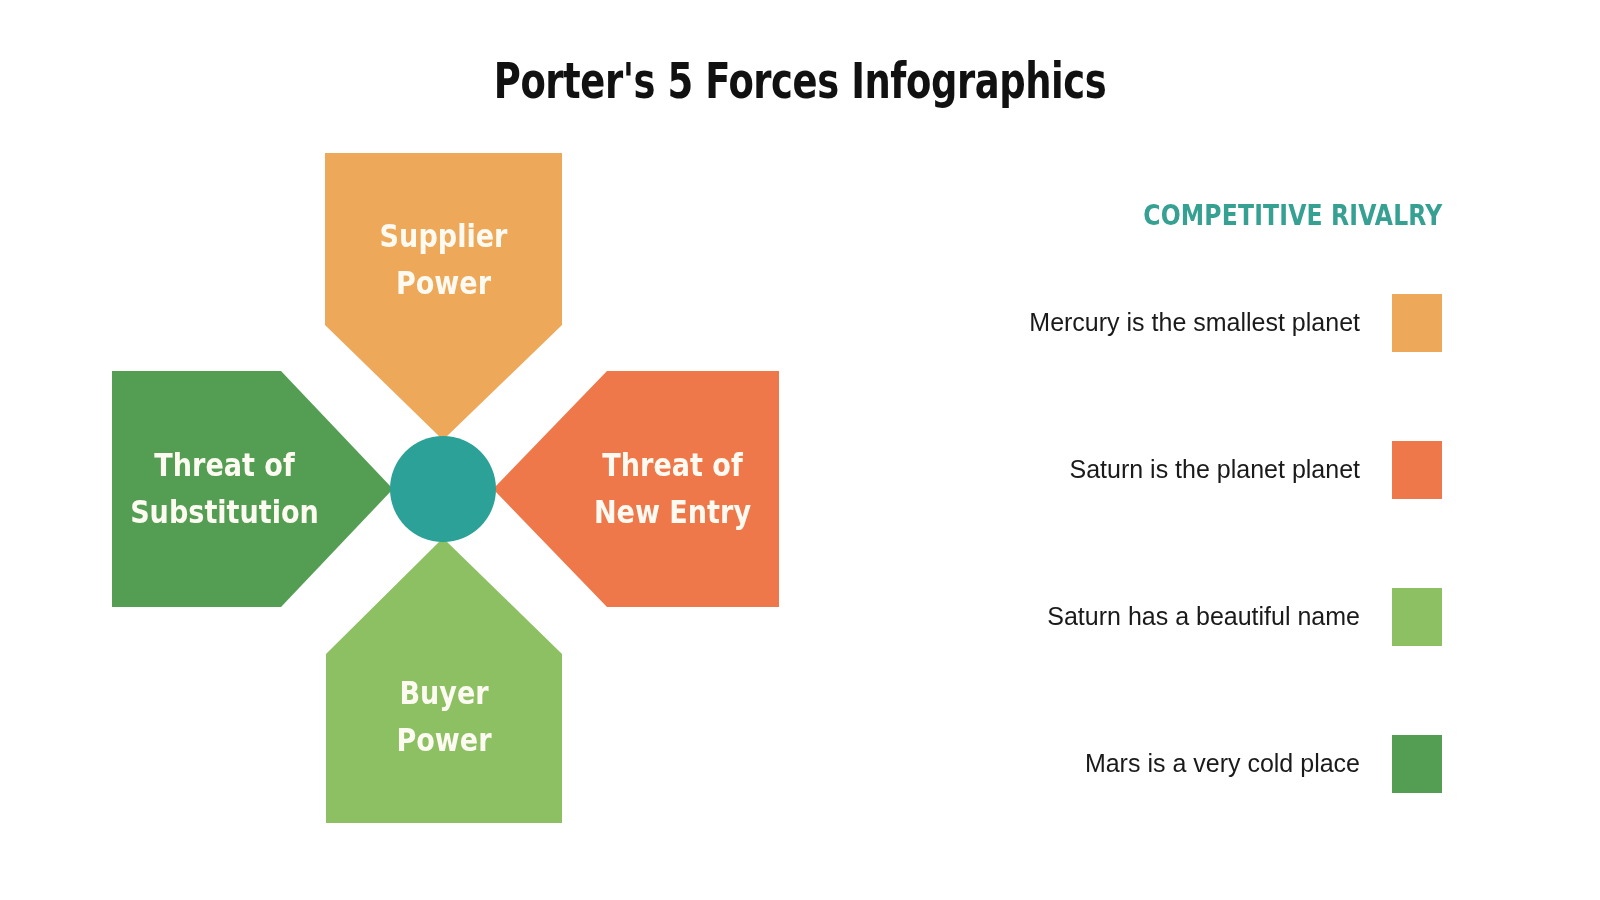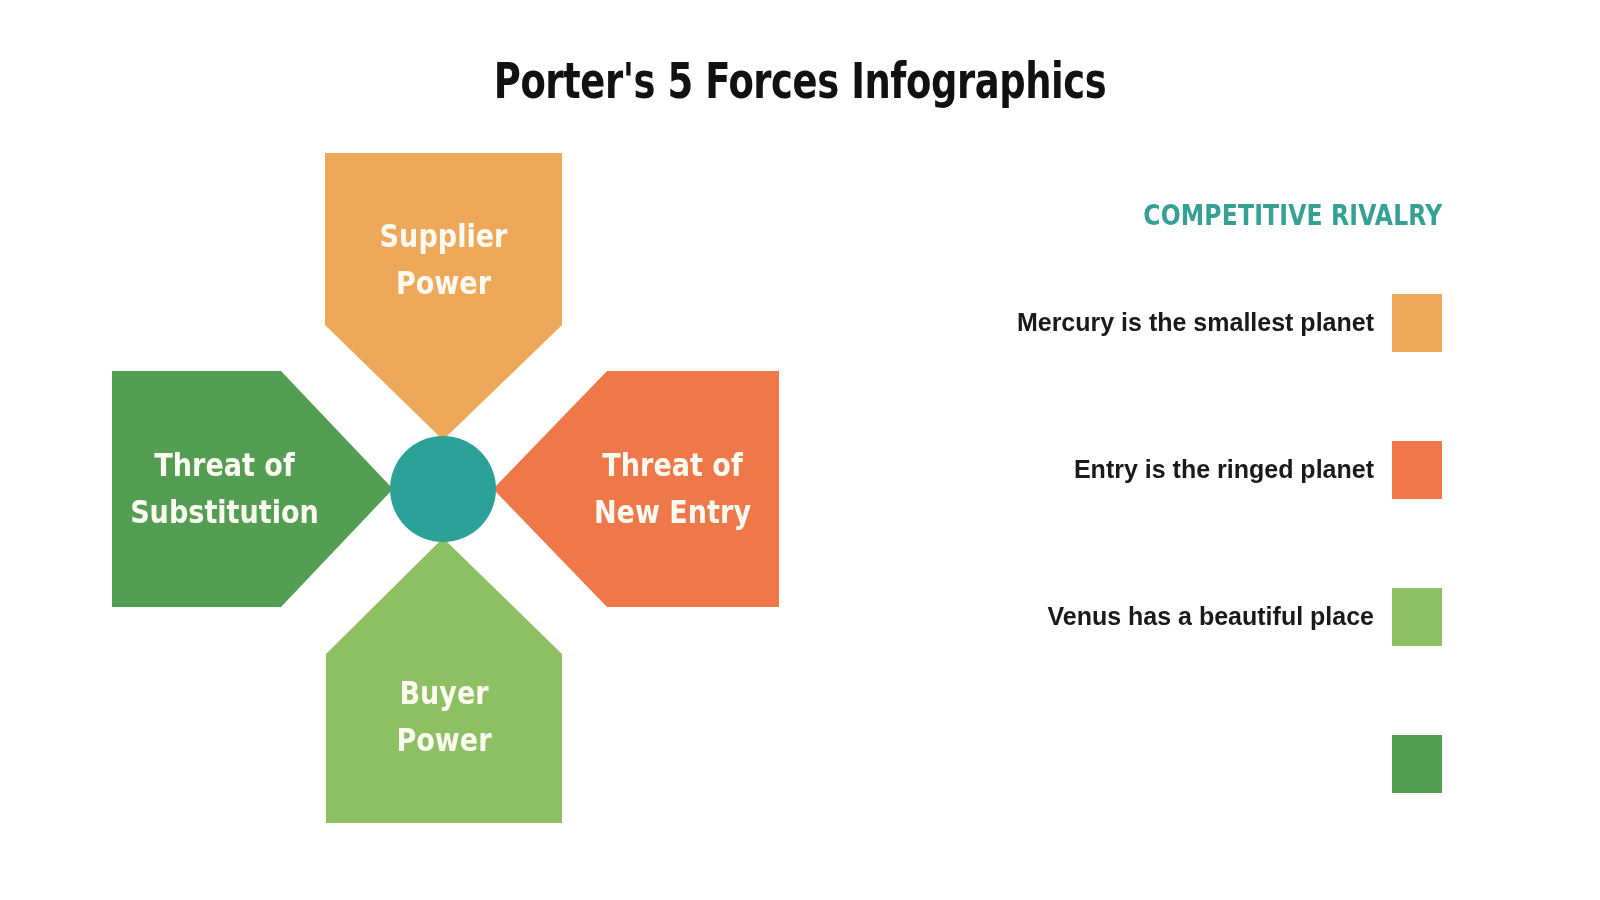--- a/index.html
+++ b/index.html
@@ -116,26 +116,26 @@
   }
   .legend-row {
     position: relative;
     height: 147px;
     display: flex;
     align-items: center;
     justify-content: flex-end;
   }
   .legend-text {
     font-family: "Liberation Sans", sans-serif;
-    font-weight: bold;
+    font-weight: normal;
     font-size: 25px;
     color: #1a1a1a;
     text-align: right;
     white-space: nowrap;
-    padding-right: 18px;
+    padding-right: 32px;
   }
   .legend-swatch {
     width: 50px;
     height: 58px;
     flex: 0 0 auto;
     margin-right: 18px;
   }
 </style>
 </head>
 <body>
@@ -175,29 +175,30 @@
     <div class="legend-title" style="color: rgb(54, 160, 147);">COMPETITIVE RIVALRY</div>
 
     <div class="legend-rows">
 
       <div class="legend-row">
         <span class="legend-text">Mercury is the smallest planet</span>
         <span class="legend-swatch" style="background-color: rgb(237, 168, 90);"></span>
       </div>
 
       <div class="legend-row">
-        <span class="legend-text">Entry is the ringed planet</span>
+        <span class="legend-text">Saturn is the planet planet</span>
         <span class="legend-swatch" style="background-color: rgb(239, 120, 75);"></span>
       </div>
 
       <div class="legend-row">
-        <span class="legend-text">Venus has a beautiful place</span>
+        <span class="legend-text">Saturn has a beautiful name</span>
         <span class="legend-swatch" style="background-color: rgb(140, 192, 99);"></span>
       </div>
 
       <div class="legend-row">
+        <span class="legend-text">Mars is a very cold place</span>
         <span class="legend-swatch" style="background-color: rgb(84, 158, 84);"></span>
       </div>
 
     </div>
   </div>
 
 </div>
 
 </body></html>

